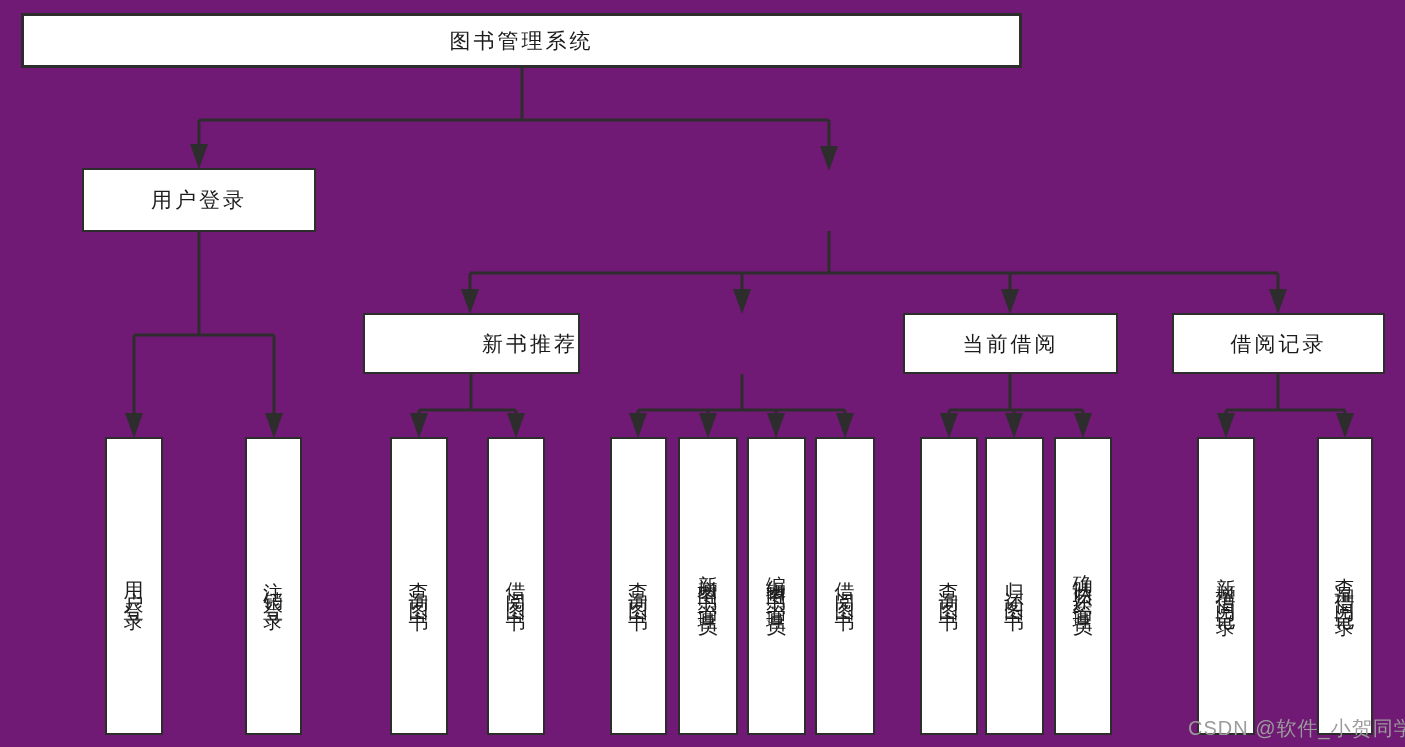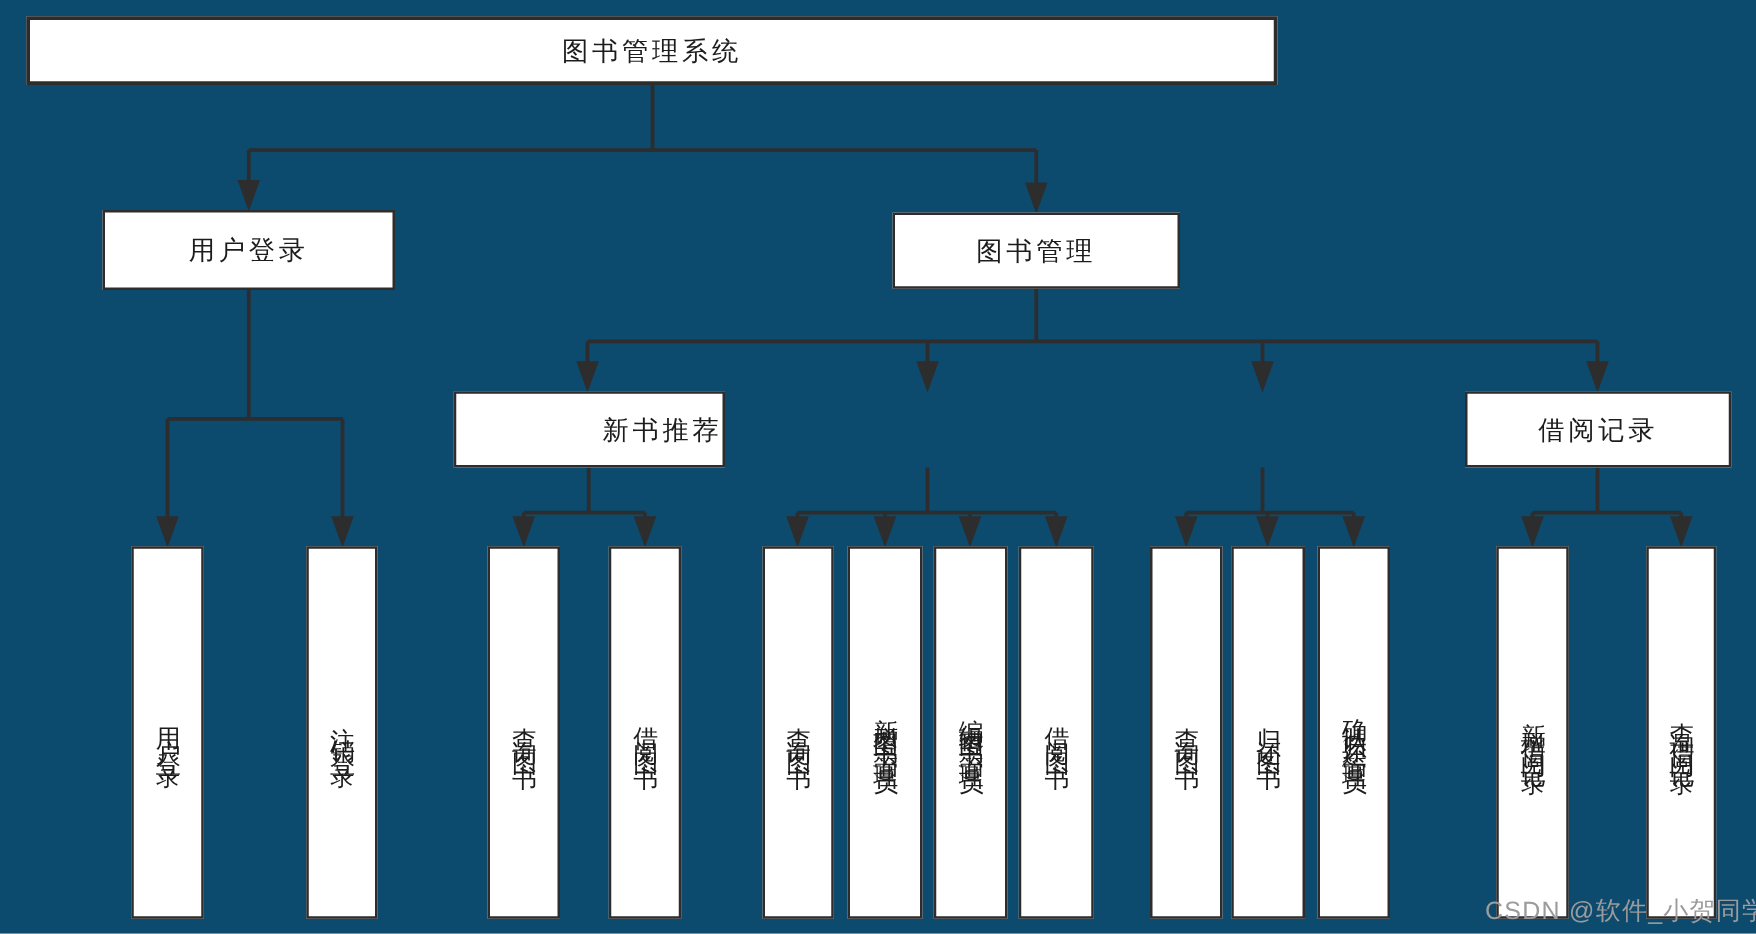--- a/index.html
+++ b/index.html
@@ -4,21 +4,21 @@
 <style>
   html, body {
     margin: 0;
     padding: 0;
     background: #ffffff;
   }
   .canvas {
     position: relative;
     width: 1405px;
     height: 747px;
-    background: #0c4a6e;
+    background: #701a75;
     font-family: "Liberation Sans", sans-serif;
     overflow: hidden;
   }
   .connectors {
     position: absolute;
     left: 0; top: 0;
     width: 1405px;
     height: 747px;
     z-index: 1;
   }
@@ -130,26 +130,26 @@
     </g>
   </svg>
 
   <div class="node root" style="left:21px; top:13px; width:1001px; height:55px;">
     <span class="label">图书管理系统</span>
   </div>
 
   <div class="node" style="left:82px; top:168px; width:234px; height:64px;">
     <span class="label">用户登录</span>
   </div>
-  <div class="node" style="left:714px; top:170px; width:230px; height:61px;">
-    <span class="label">图书管理</span>
-  </div>
 
   <div class="node" style="left:363px; top:313px; width:217px; height:61px;justify-content:flex-end;">
     <span class="label">新书推荐</span>
+  </div>
+  <div class="node" style="left:903px; top:313px; width:215px; height:61px;">
+    <span class="label">当前借阅</span>
   </div>
   <div class="node" style="left:1172px; top:313px; width:213px; height:61px;">
     <span class="label">借阅记录</span>
   </div>
 
   <div class="node leaf" style="left:105px; top:437px; width:58px; height:298px;">
     <span class="label">用户登录</span>
   </div>
   <div class="node leaf" style="left:245px; top:437px; width:57px; height:298px;">
     <span class="label">注销登录</span>

